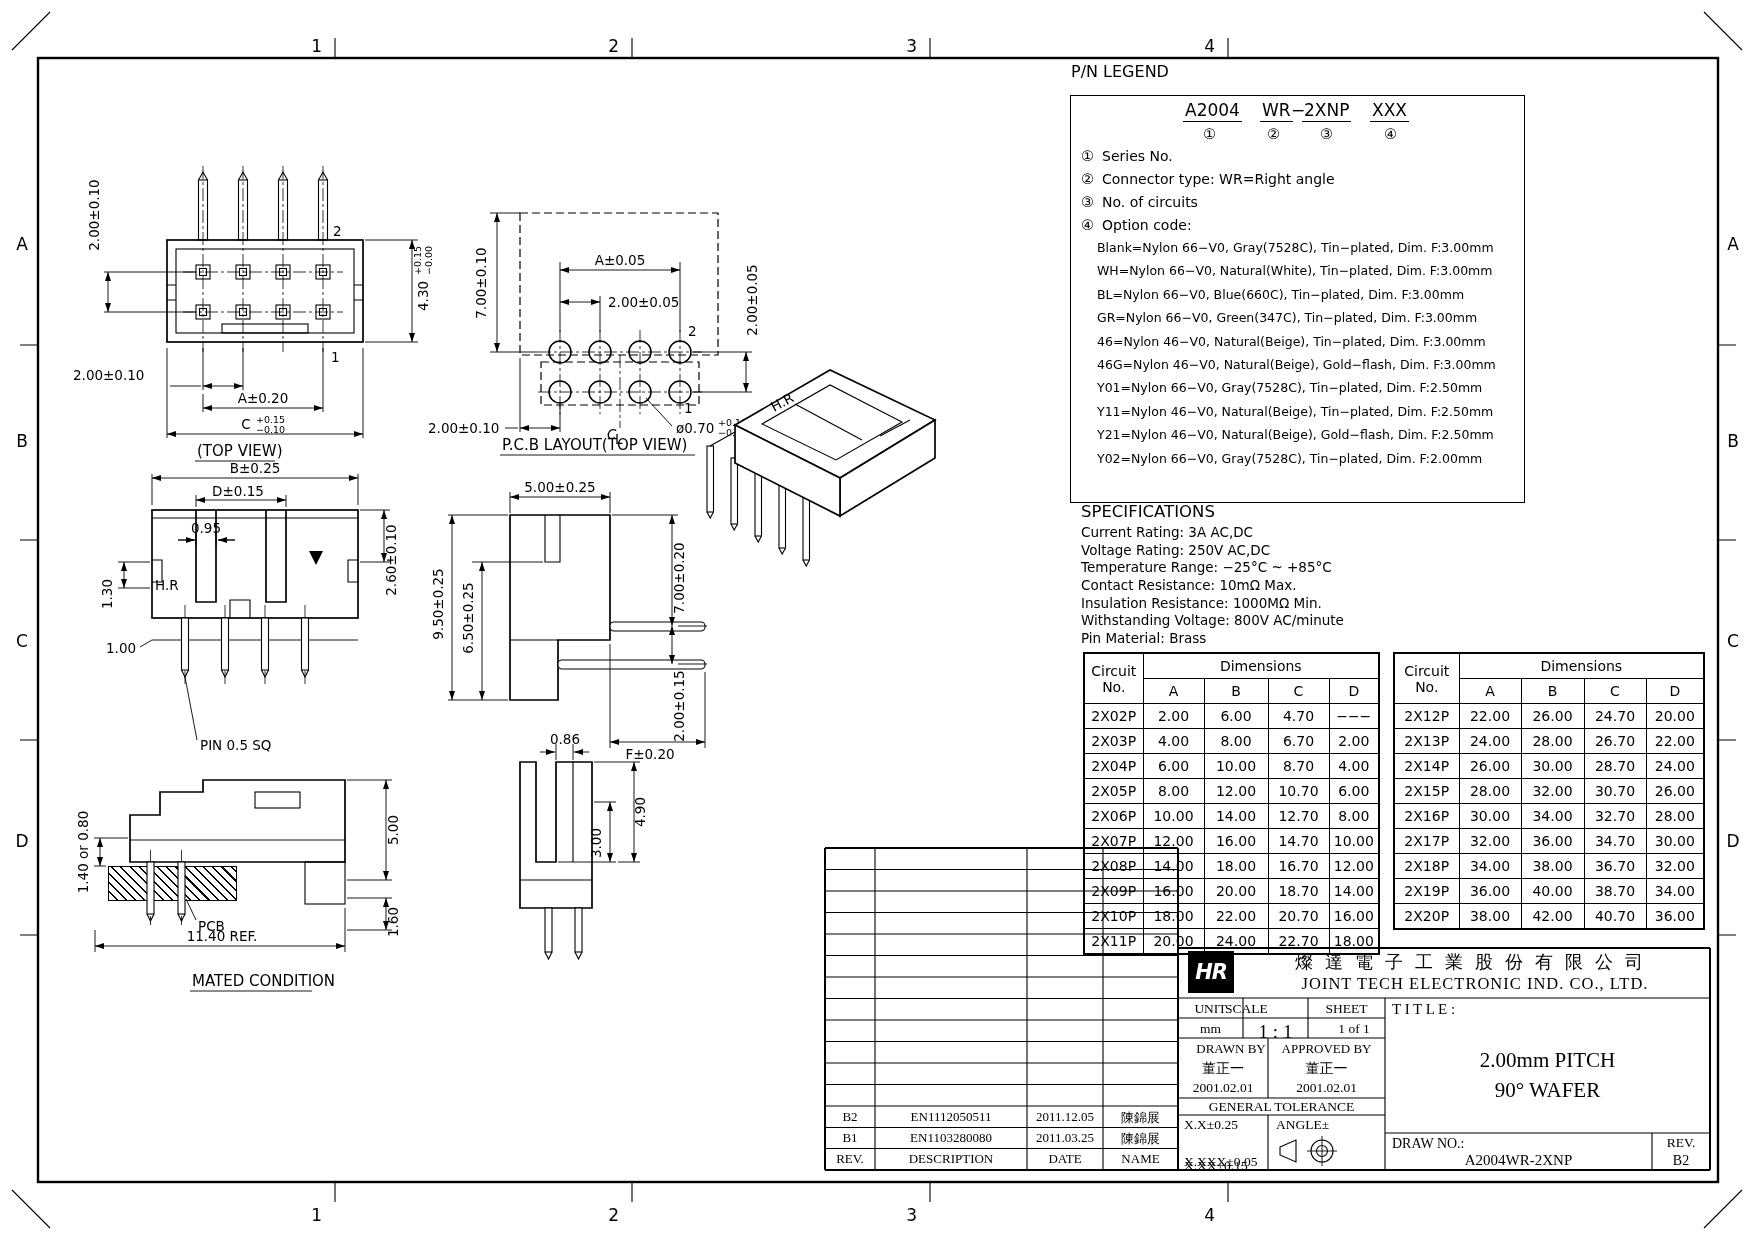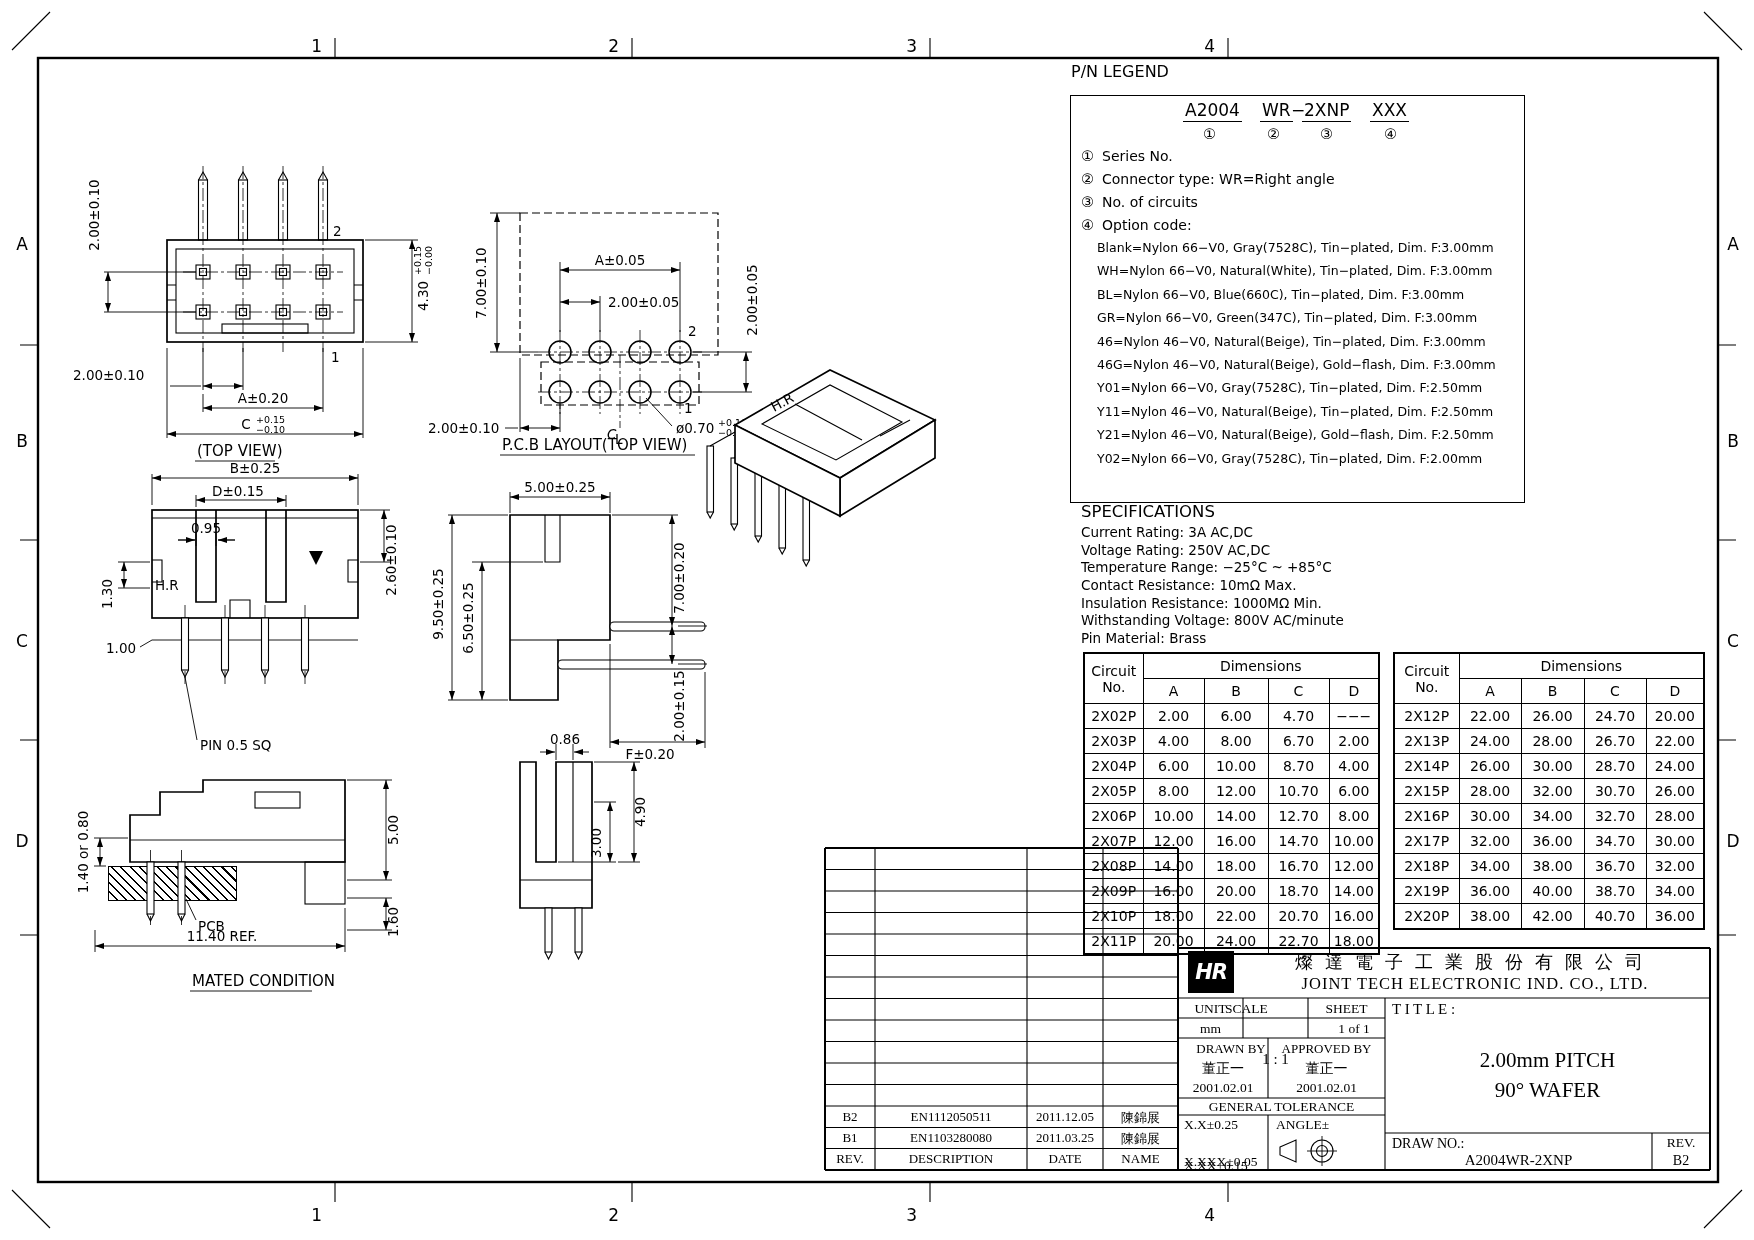--- a/index.html
+++ b/index.html
@@ -601,21 +601,21 @@
       </tbody>
   </table>
 
   <div class="abs z3 logo-box" style="left:1188px;top:951px;width:46px;height:42px;">HR</div>
   <div class="abs z3 ser tc" style="left:1245px;top:950px;width:460px;font-size:18px;letter-spacing:12px;">燦達電子工業股份有限公司</div>
   <div class="abs z3 ser tc" style="left:1245px;top:974px;width:460px;font-size:16.5px;letter-spacing:1px;">JOINT TECH ELECTRONIC IND. CO., LTD.</div>
 
   <div class="abs z3 ser tc" style="left:1178px;top:1001px;width:65px;font-size:13.5px;">UNIT</div>
   <div class="abs z3 ser tc" style="left:1178px;top:1021px;width:65px;font-size:13.5px;">mm</div>
   <div class="abs z3 ser tc" style="left:1214px;top:1001px;width:65px;font-size:13.5px;">SCALE</div>
-  <div class="abs z3 ser tc" style="left:1243px;top:1021px;width:65px;font-size:15px;margin-top:30px;">1 : 1</div>
+  <div class="abs z3 ser tc" style="left:1243px;top:1021px;width:65px;font-size:19px;">1 : 1</div>
   <div class="abs z3 ser tc" style="left:1308px;top:1001px;width:77px;font-size:13.5px;">SHEET</div>
   <div class="abs z3 ser tc" style="left:1308px;top:1021px;width:92px;font-size:13.5px;">1 of 1</div>
 
   <div class="abs z3 ser tc" style="left:1178px;top:1041px;width:106px;font-size:13px;">DRAWN BY</div>
   <div class="abs z3 ser tc" style="left:1178px;top:1060px;width:90px;font-size:14px;">董正一</div>
   <div class="abs z3 ser tc" style="left:1178px;top:1080px;width:90px;font-size:13.5px;">2001.02.01</div>
   <div class="abs z3 ser tc" style="left:1268px;top:1041px;width:117px;font-size:13px;">APPROVED BY</div>
   <div class="abs z3 ser tc" style="left:1268px;top:1060px;width:117px;font-size:14px;">董正一</div>
   <div class="abs z3 ser tc" style="left:1268px;top:1080px;width:117px;font-size:13.5px;">2001.02.01</div>
 

